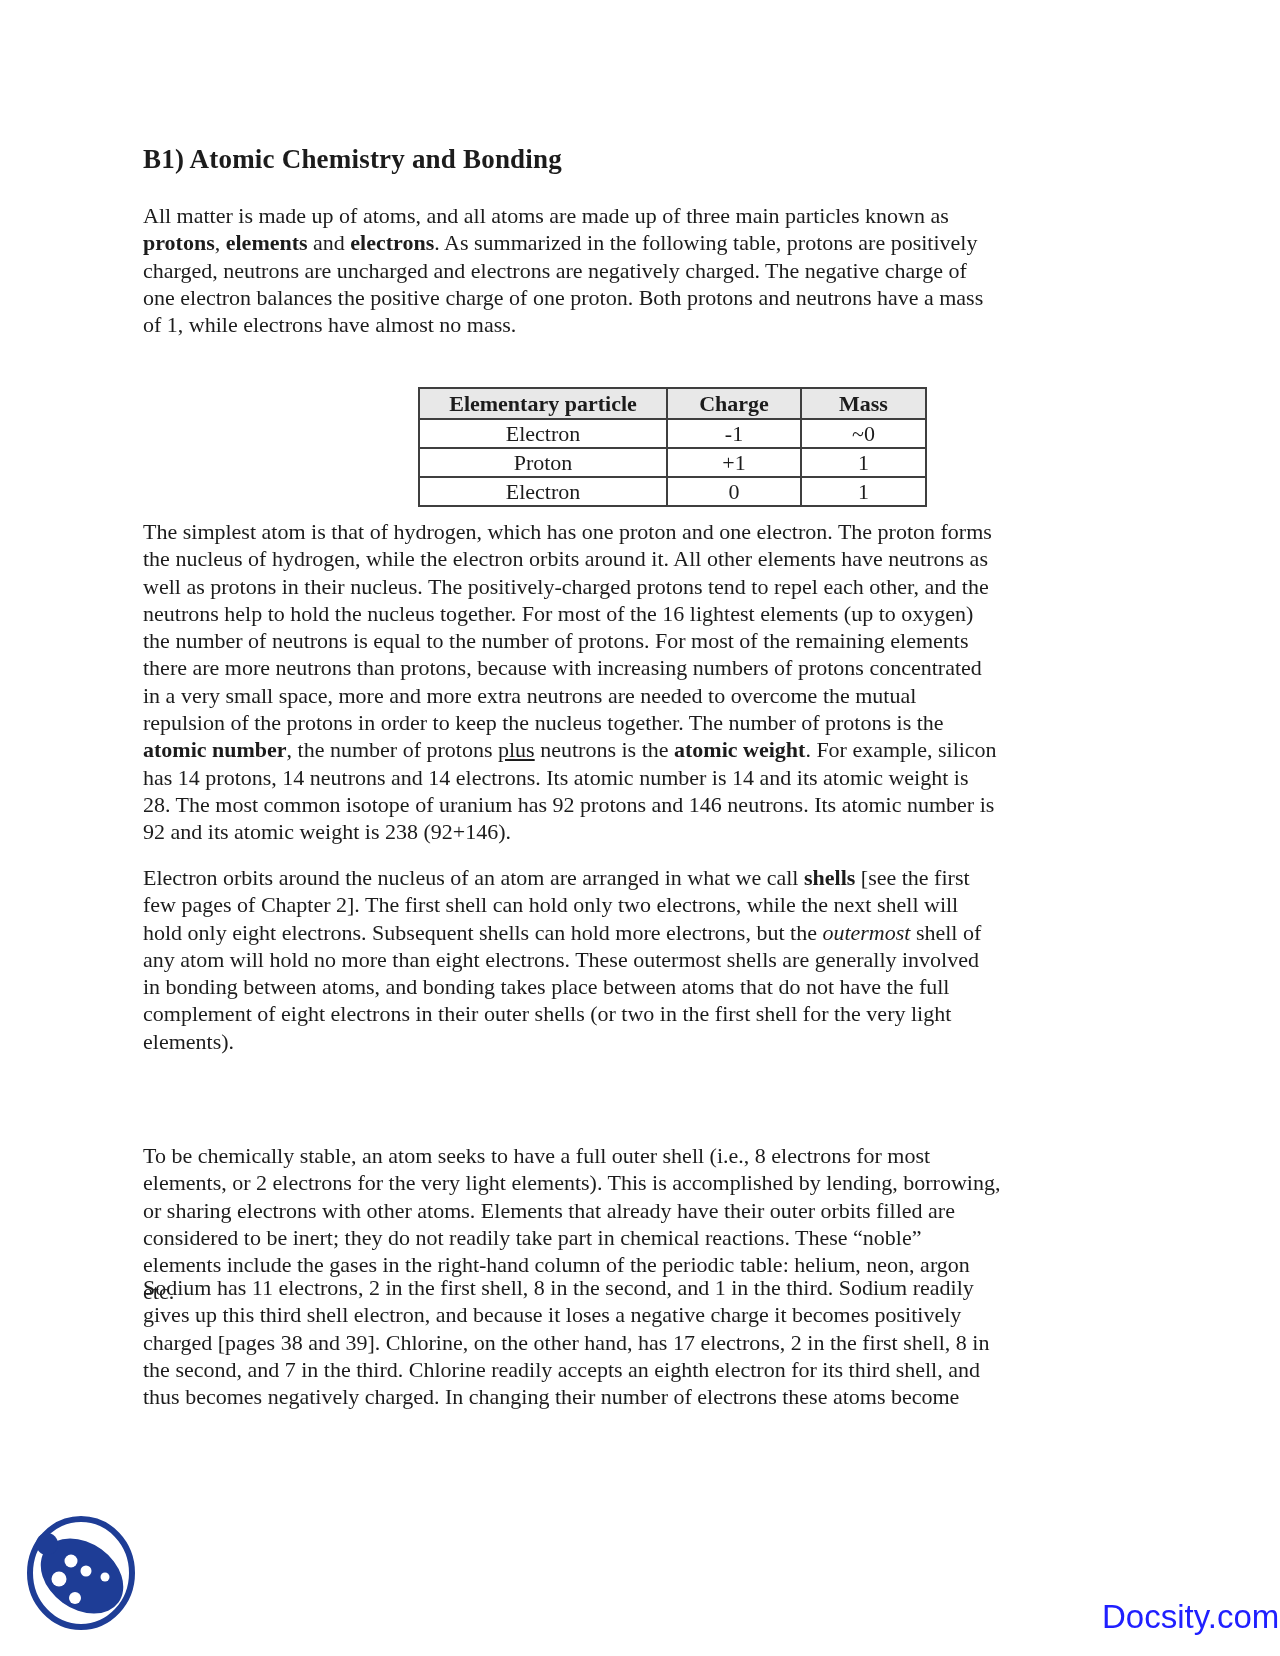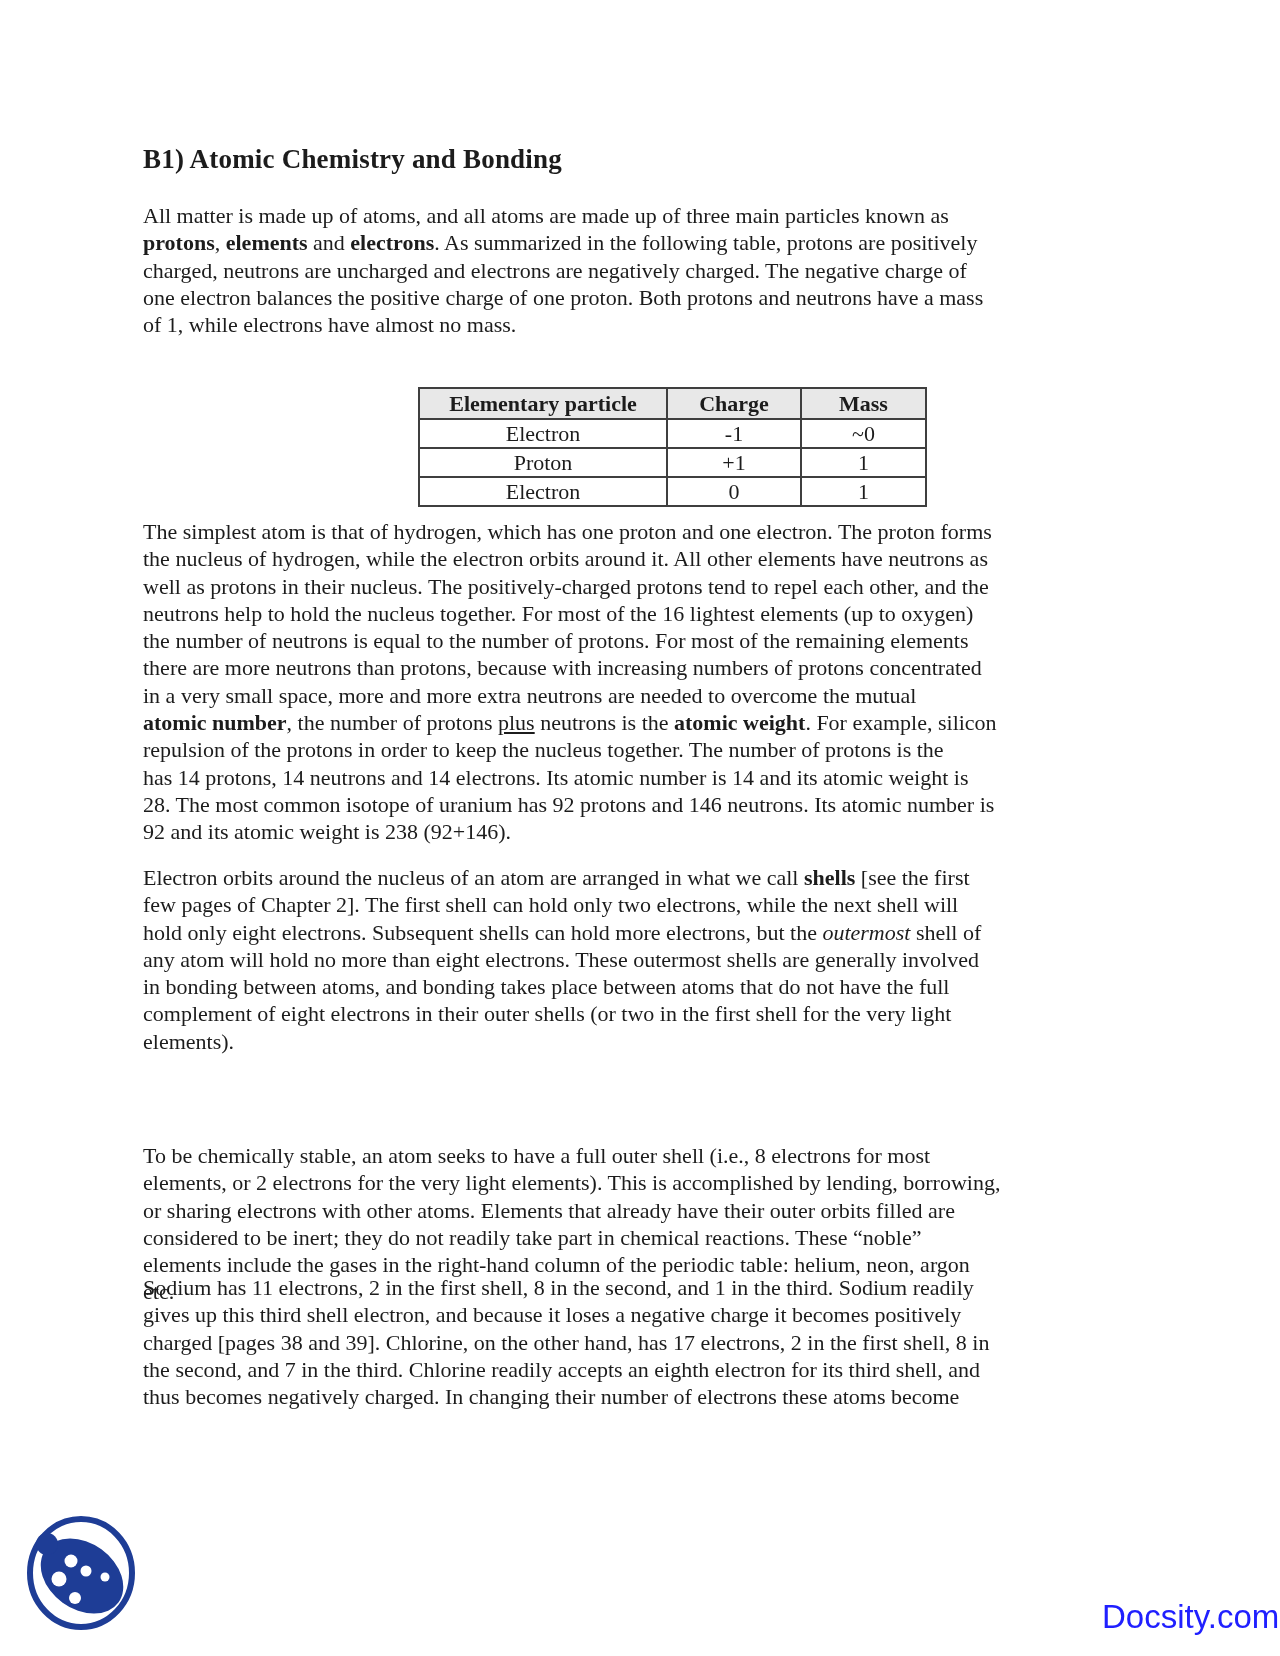--- a/index.html
+++ b/index.html
@@ -98,22 +98,22 @@
 </table>
 
 <div class="para p2" id="para-1">
     <div class="line"><span>The simplest atom is that of hydrogen, which has one proton and one electron. The proton forms</span></div>
     <div class="line"><span>the nucleus of hydrogen, while the electron orbits around it. All other elements have neutrons as</span></div>
     <div class="line"><span>well as protons in their nucleus. The positively-charged protons tend to repel each other, and the</span></div>
     <div class="line"><span>neutrons help to hold the nucleus together. For most of the 16 lightest elements (up to oxygen)</span></div>
     <div class="line"><span>the number of neutrons is equal to the number of protons. For most of the remaining elements</span></div>
     <div class="line"><span>there are more neutrons than protons, because with increasing numbers of protons concentrated</span></div>
     <div class="line"><span>in a very small space, more and more extra neutrons are needed to overcome the mutual</span></div>
+    <div class="line"><span>repulsion of the protons in order to keep the nucleus together. The number of protons is the</span></div>
     <div class="line"><span class="b">atomic number</span><span>, the number of protons </span><span class="u">plus</span><span> neutrons is the </span><span class="b">atomic weight</span><span>. For example, silicon</span></div>
-    <div class="line"><span>repulsion of the protons in order to keep the nucleus together. The number of protons is the</span></div>
     <div class="line"><span>has 14 protons, 14 neutrons and 14 electrons. Its atomic number is 14 and its atomic weight is</span></div>
     <div class="line"><span>28. The most common isotope of uranium has 92 protons and 146 neutrons. Its atomic number is</span></div>
     <div class="line"><span>92 and its atomic weight is 238 (92+146).</span></div>
   </div>
 <div class="para p3" id="para-2">
     <div class="line"><span>Electron orbits around the nucleus of an atom are arranged in what we call </span><span class="b">shells</span><span> [see the first</span></div>
     <div class="line"><span>few pages of Chapter 2]. The first shell can hold only two electrons, while the next shell will</span></div>
     <div class="line"><span>hold only eight electrons. Subsequent shells can hold more electrons, but the </span><span class="i">outermost</span><span> shell of</span></div>
     <div class="line"><span>any atom will hold no more than eight electrons. These outermost shells are generally involved</span></div>
     <div class="line"><span>in bonding between atoms, and bonding takes place between atoms that do not have the full</span></div>

